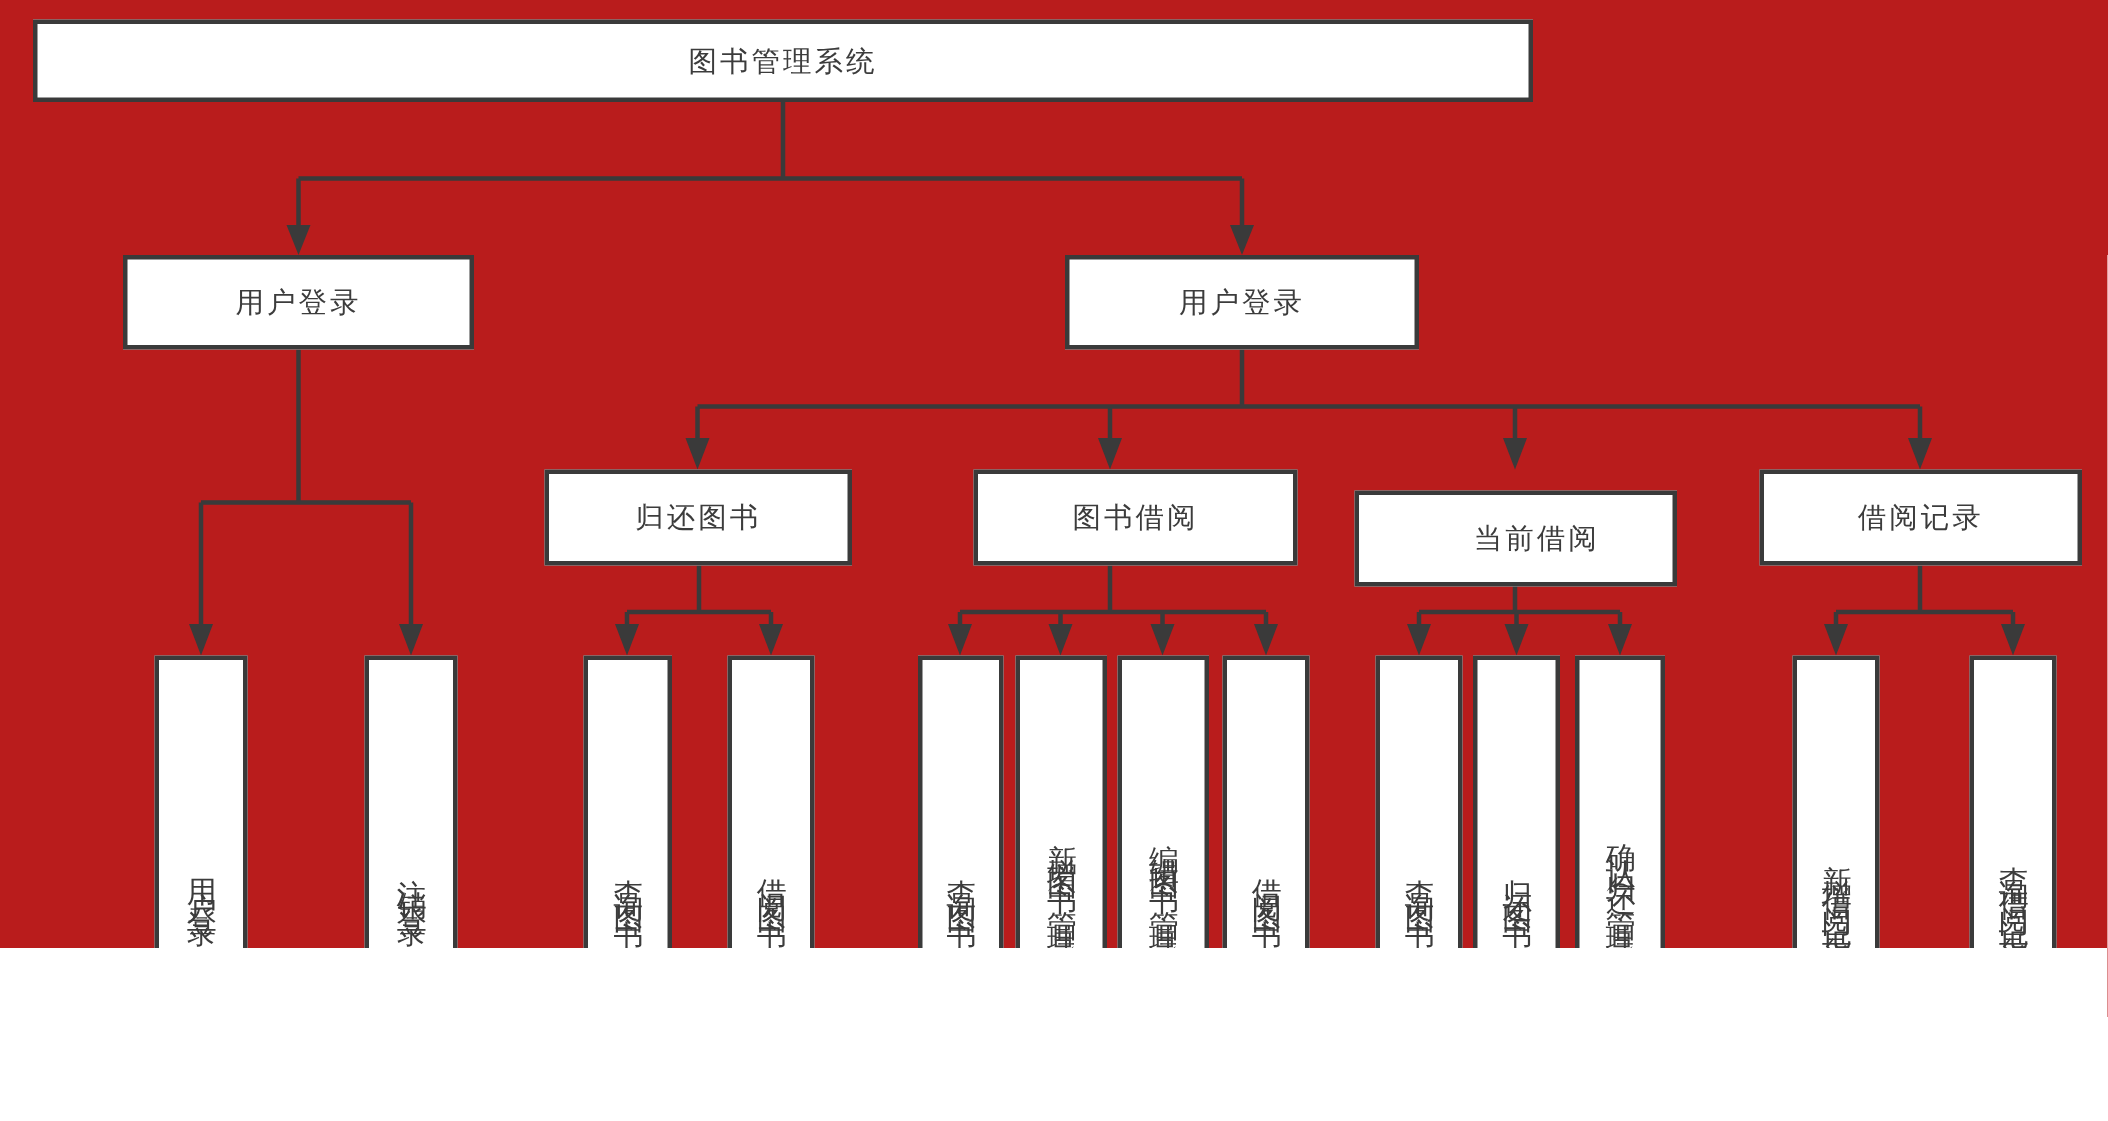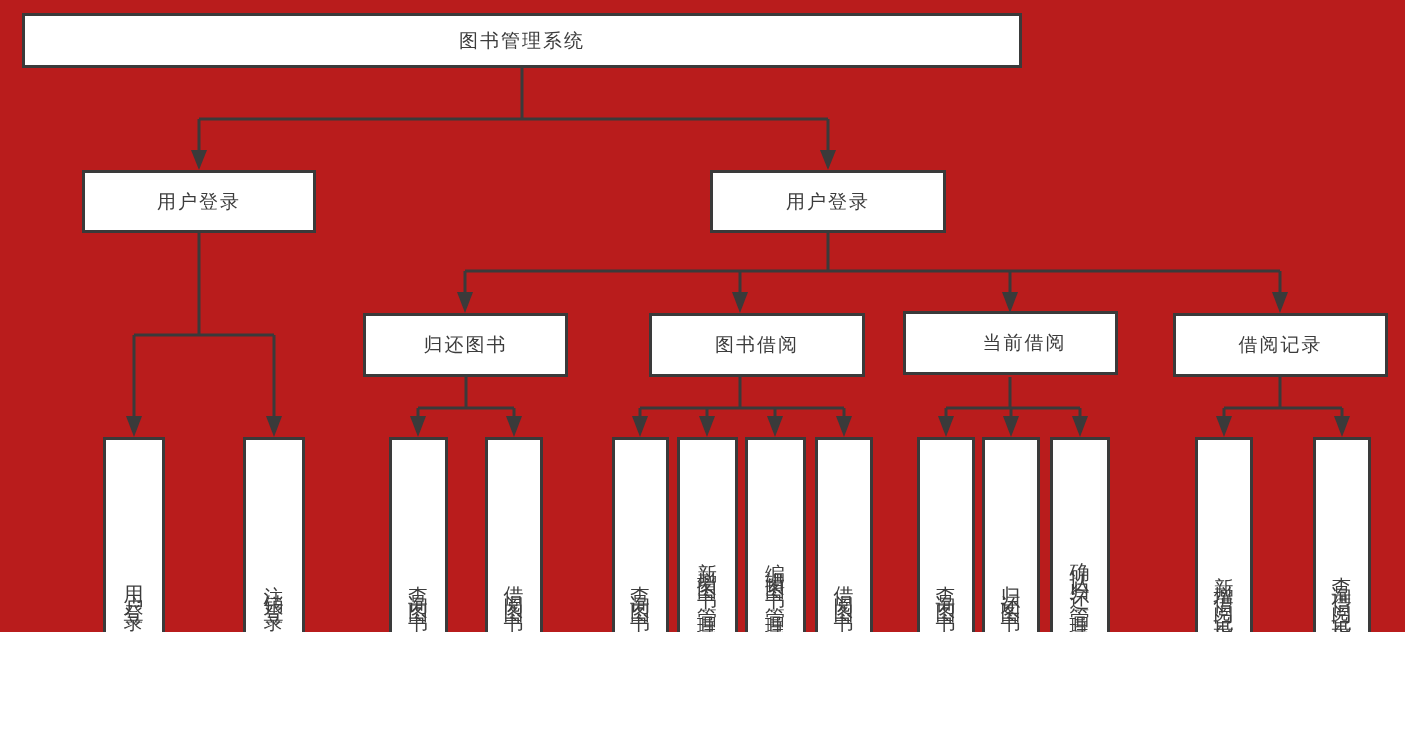--- a/index.html
+++ b/index.html
@@ -31,21 +31,21 @@
     text-orientation:mixed;
     font-size:20px;
     letter-spacing:9px;
     line-height:1;
   }
   .root  {left:22px;  top:13px;  width:1000px; height:55px;}
   .l2a   {left:82px;  top:170px; width:234px;  height:63px;}
   .l2b   {left:710px; top:170px; width:236px;  height:63px;}
   .l3a   {left:363px; top:313px; width:205px;  height:64px;}
   .l3b   {left:632px; top:313px; width:216px;  height:64px;margin-left:17px;}
-  .l3c   {left:903px; top:311px; width:215px;  height:64px;padding-left:28px;}
+  .l3c   {left:903px; top:327px; width:215px;  height:64px;padding-left:28px;}
   .l3d   {left:1173px;top:313px; width:215px;  height:64px;}
   .leaf  {top:437px;  height:301px;}
   .lf1 {left:103px; width:62px;}
   .lf2 {left:243px; width:62px;}
   .lf3 {left:389px; width:59px;}
   .lf4 {left:485px; width:58px;}
   .lf5 {left:612px; width:57px;}
   .lf6 {left:677px; width:61px;}
   .lf7 {left:745px; width:61px;}
   .lf8 {left:815px; width:58px;}

